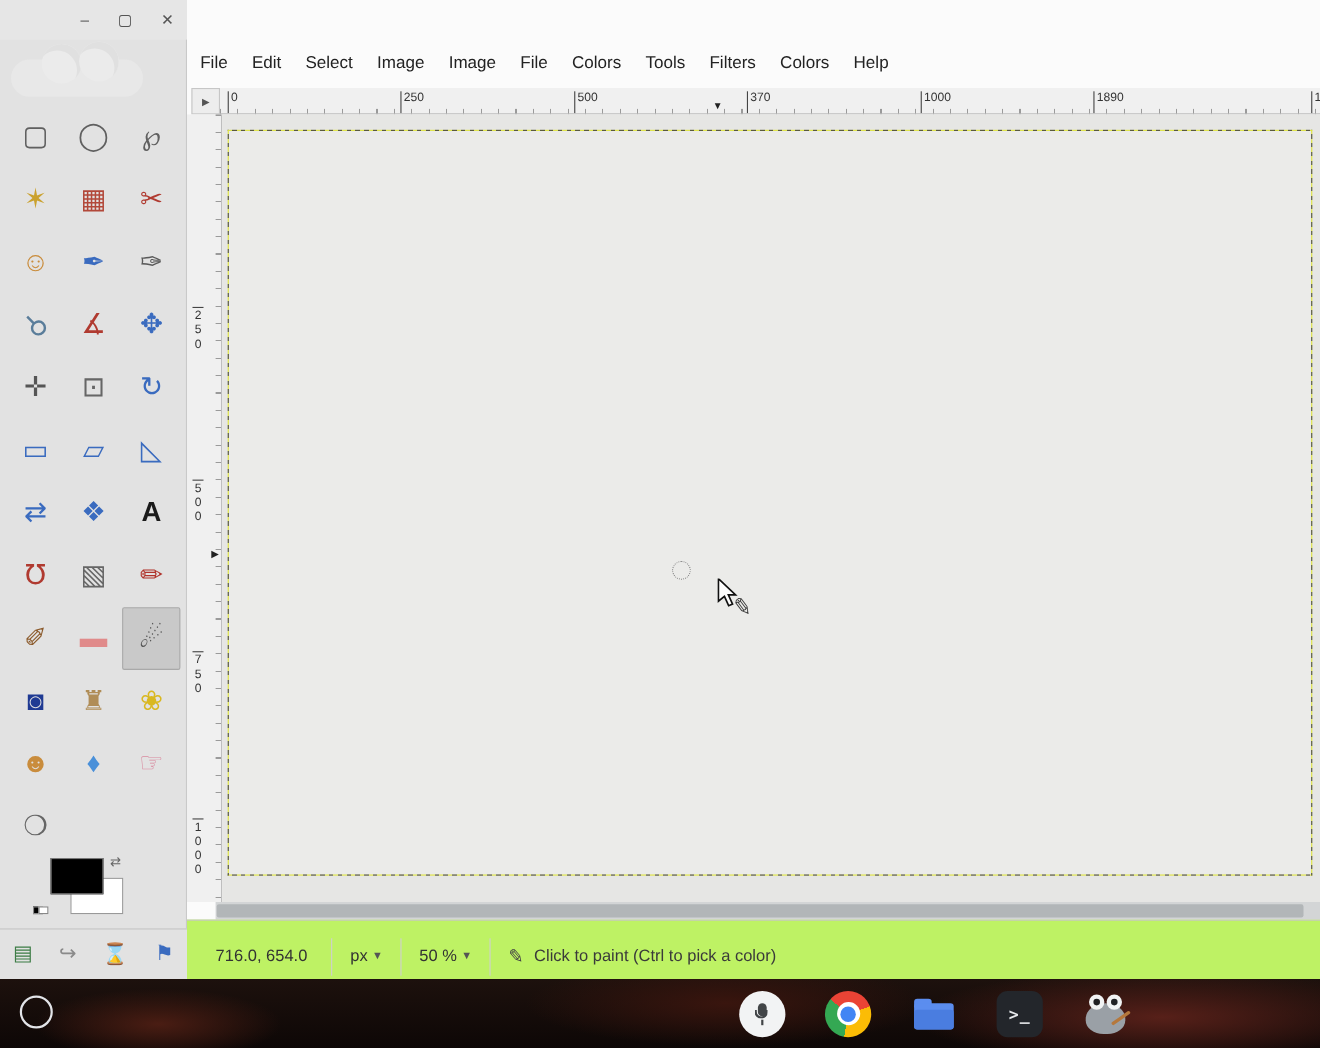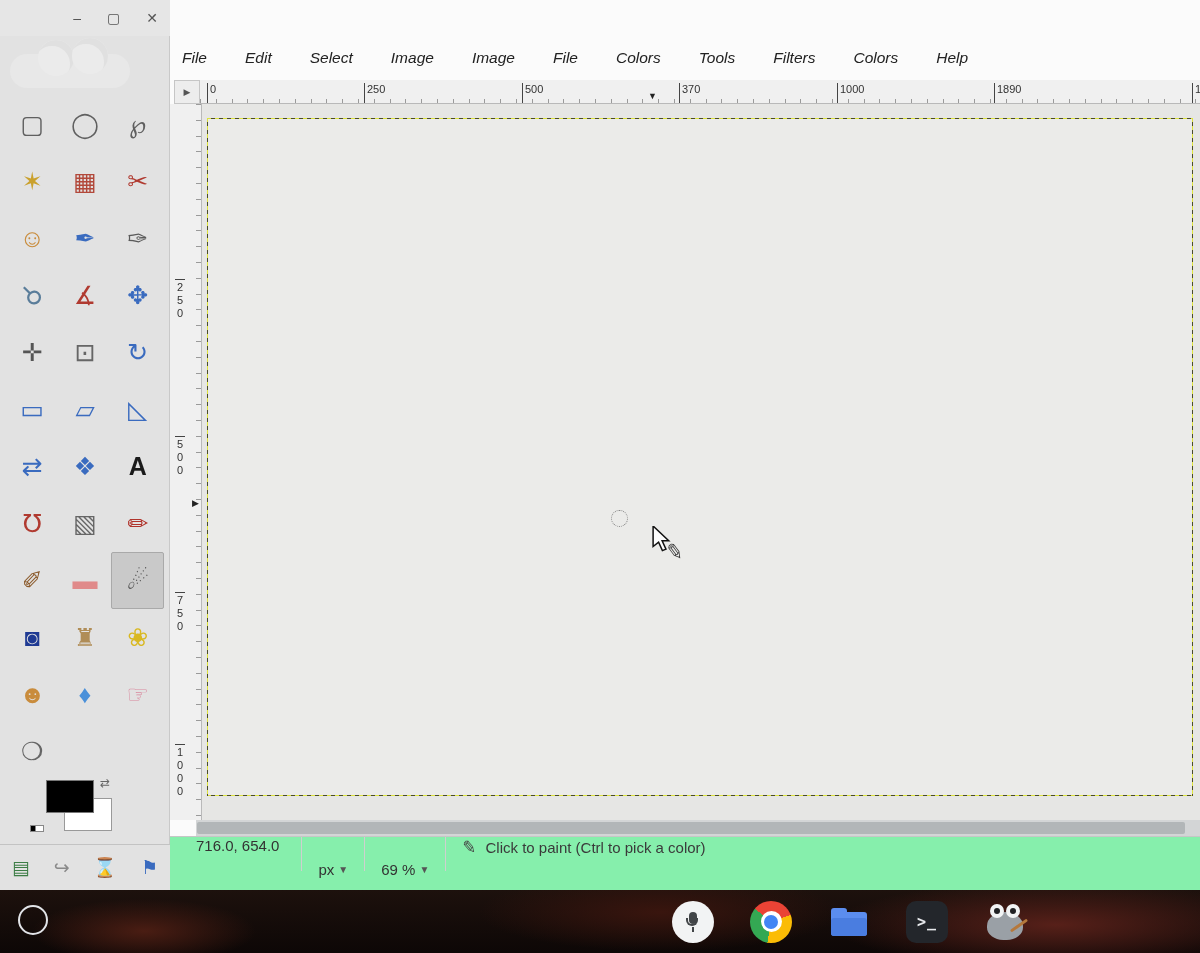--- a/index.html
+++ b/index.html
@@ -38,22 +38,22 @@
   .default-colors .mini { width:9px; height:7px; display:inline-block; border:1px solid #888; }
   .default-colors .mini.b { background:#000; } .default-colors .mini.w { background:#fff; margin-left:-4px; }
 
   .toolbox-footer { position:absolute; left:0; top:844px; width:170px; height:46px;
     border-top:1px solid #c3c3c3; display:flex; align-items:center;
     justify-content:space-around; background:#e2e2e2; }
   .toolbox-footer span { font-size:19px; }
 
   
   .topstrip { position:absolute; left:170px; top:0; width:1030px; height:80px; background:#fbfbfb; }
-  .menu-items { position:absolute; left:12px; top:49px; display:flex; gap:38px;
-    font-size:15.5px; color:#222;font-style:italic; }
+  .menu-items { position:absolute; left:12px; top:49px; display:flex; gap:22px;
+    font-size:15.5px; color:#222; }
   .menu-items span { cursor:default; }
 
   
   .ruler-corner { position:absolute; left:174px; top:80px; width:26px; height:24px;
     background:#ededed; border:1px solid #c6c6c6; display:flex; align-items:center;
     justify-content:center; font-size:9px; color:#555; }
   .hruler { position:absolute; left:200px; top:80px; width:1000px; height:24px;
     background:#f0f0f0; border-bottom:1px solid #b9b9b9; overflow:hidden;
     background-image:repeating-linear-gradient(90deg,#9a9a9a 0 1px,transparent 1px 15.8px);
     background-size:100% 5px; background-repeat:no-repeat; background-position:0 19px; }
@@ -92,21 +92,21 @@
   .paint-cursor-icon { position:absolute; left:666px; top:540px; font-size:21px;
     color:#3c3c3c; transform:rotate(8deg); }
 
   
   .hscrollbar { position:absolute; left:196px; top:820px; width:1004px; height:16px;
     background:#d3d5d6; }
   .hthumb { position:absolute; left:1px; top:2px; width:988px; height:12px;
     background:#b2b6b8; border-radius:2px; }
 
   .statusbar { position:absolute; left:170px; top:836px; width:1030px; height:66px;
-    background:#86efac; border-top:1px solid #c6c6c6; display:flex; align-items:flex-start;
+    background:#bef264; border-top:1px solid #c6c6c6; display:flex; align-items:center;
     font-size:15px; color:#333; }
   .sb-sep { width:1px; height:34px; background:#cfcfcf; }
   .sb-pos { padding:0 22px 0 26px; min-width:118px; }
   .sb-cell { display:flex; align-items:center; gap:4px; padding:0 16px; height:100%; }
   .sb-arrow { font-size:10px; color:#555; }
   .sb-hint { display:flex; align-items:center; gap:9px; padding-left:16px; color:#3a3a3a; }
   .sb-hint .brush { font-size:17px; color:#444; transform:rotate(4deg); }
 
   
   .shelf { position:absolute; left:0; top:890px; width:1200px; height:63px;
@@ -242,21 +242,21 @@
 
   <div class="statusbar">
     <div class="sb-pos">716.0, 654.0</div>
     <div class="sb-sep"></div>
     <div class="sb-cell">
       <span>px</span>
       <span class="sb-arrow">▼</span>
     </div>
     <div class="sb-sep"></div>
     <div class="sb-cell">
-      <span>69 %</span>
+      <span>50 %</span>
       <span class="sb-arrow">▼</span>
     </div>
     <div class="sb-sep"></div>
     <div class="sb-hint">
       <span class="brush">✎</span>
       <span>Click to paint (Ctrl to pick a color)</span>
     </div>
   </div>
 
   <div class="toolbox">

